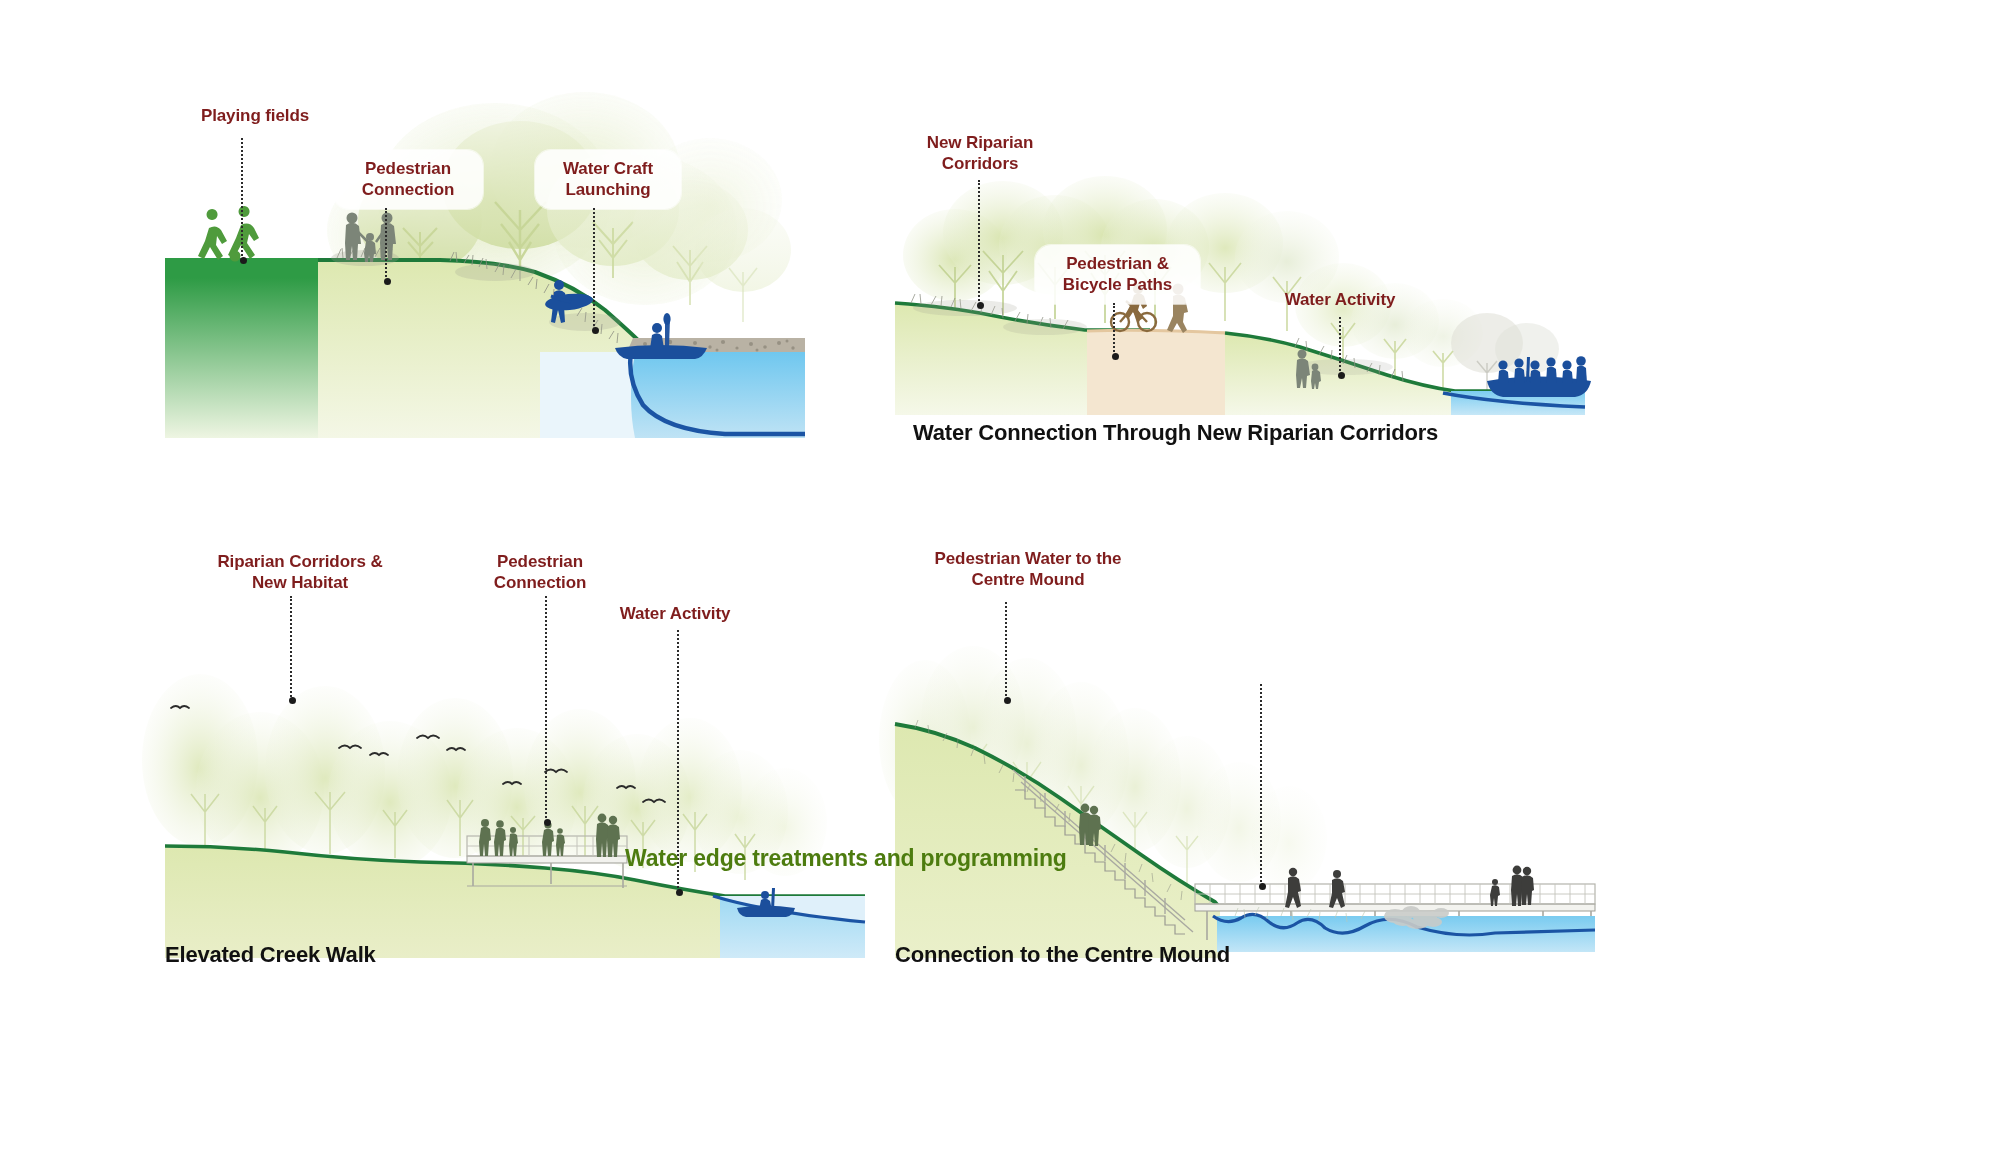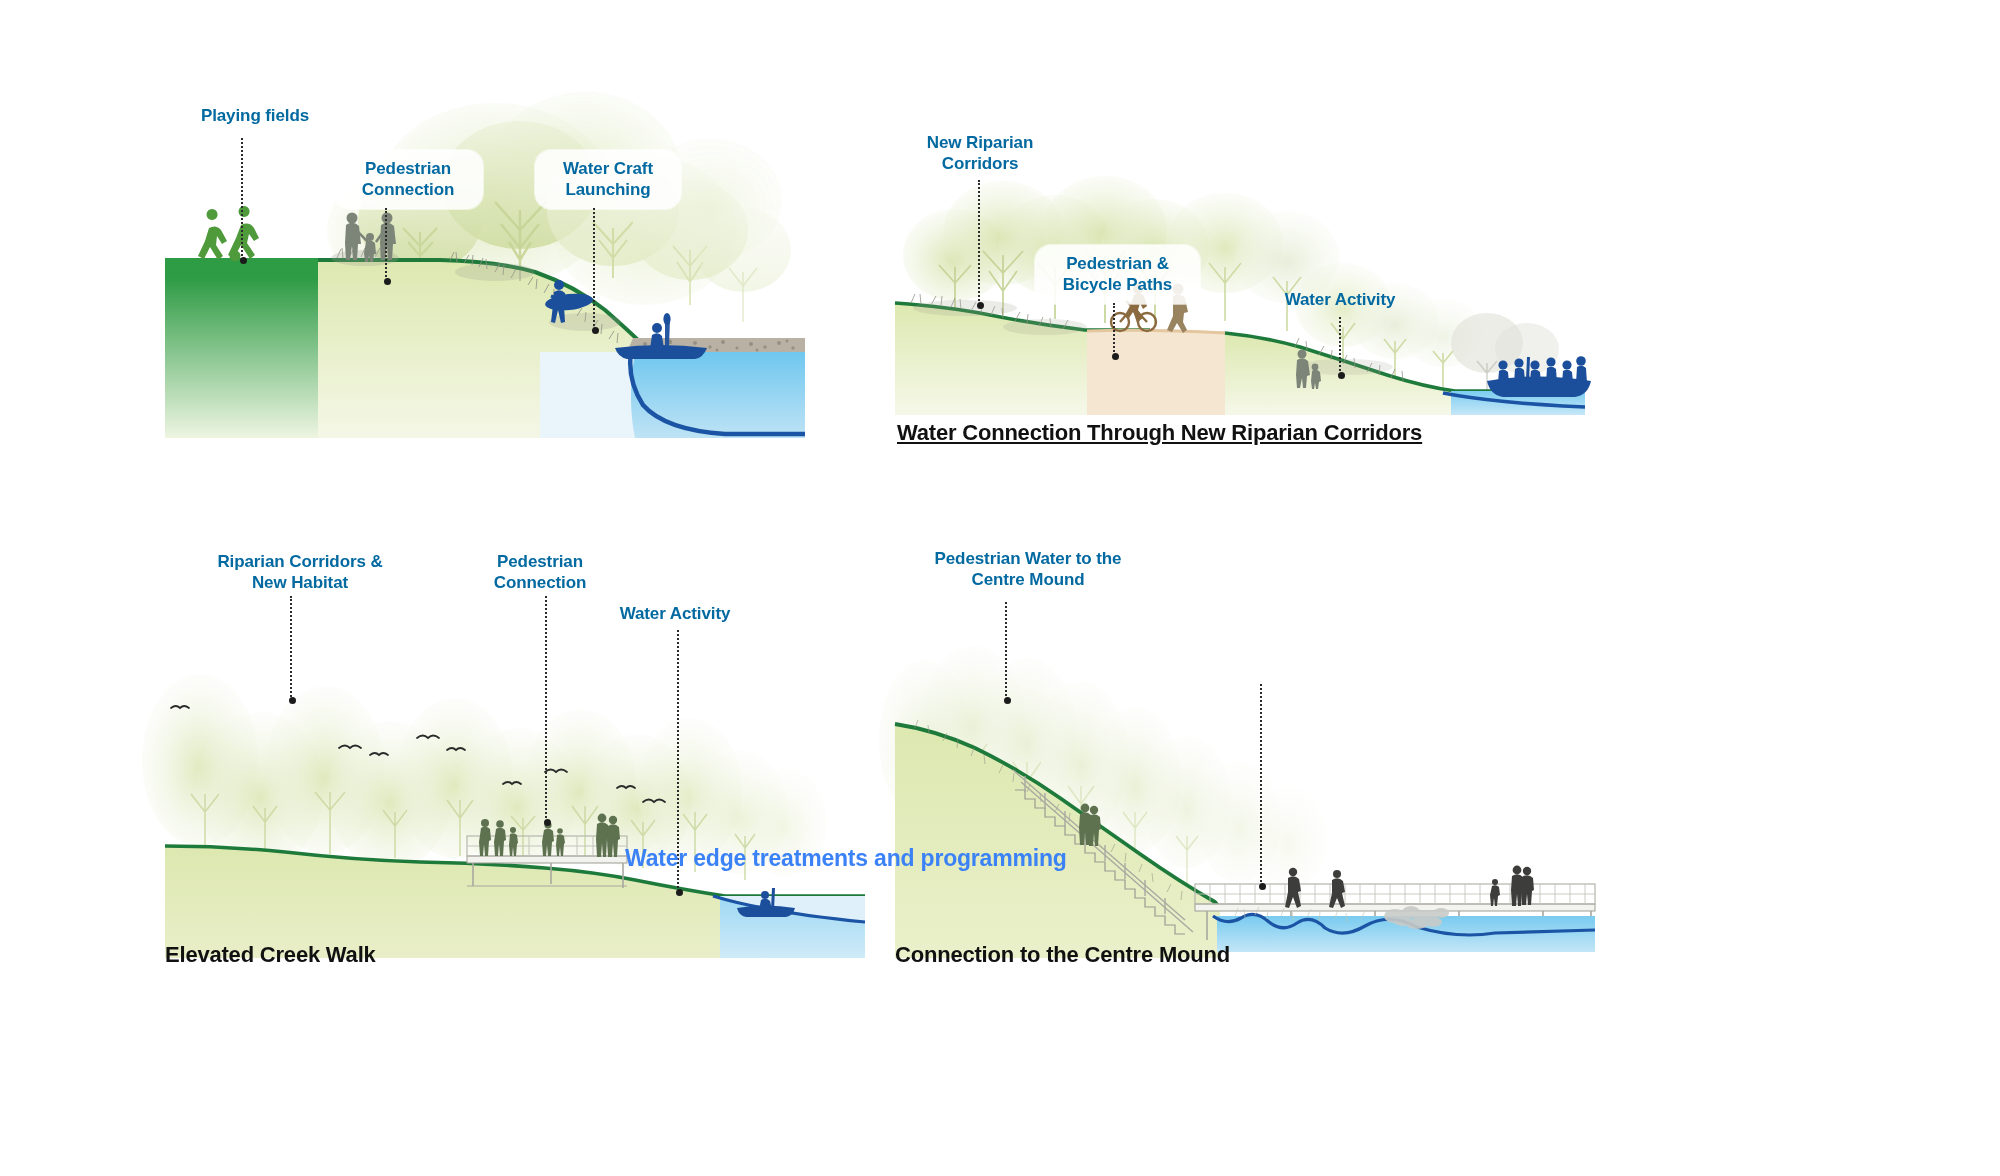--- a/index.html
+++ b/index.html
@@ -19,21 +19,21 @@
     font-weight: 700;
     color: #111111;
     letter-spacing: -0.2px;
     white-space: nowrap;
   }
 
   .callout {
     position: absolute;
     font-size: 17px;
     font-weight: 700;
-    color: #0369a1;
+    color: #7f1d1d;
     line-height: 1.22;
     letter-spacing: -0.1px;
     text-align: center;
     white-space: pre-line;
   }
   .callout.boxed {
     background: rgba(255,255,255,0.88);
     border-radius: 16px;
     padding: 9px 18px;
     box-shadow: 0 0 0 1px rgba(255,255,255,0.6);
@@ -51,21 +51,21 @@
     bottom: -4px;
     width: 7px; height: 7px;
     border-radius: 50%;
     background: #1b1b1b;
   }
 
   .caption-main {
     position: absolute;
     font-size: 23px;
     font-weight: 700;
-    color: #3b82f6;
+    color: #4d7c0f;
     letter-spacing: -0.2px;
     white-space: nowrap;
   }
 
   svg { display:block; }
 </style>
 </head>
 <body>
 
 <div id="root">
@@ -377,21 +377,21 @@
 Corridors</div>
   <div class="leader" style="left:83px; top:55px; height:125px;"></div>
 
   <div class="callout boxed" style="left:140px; top:120px; width:165px;">Pedestrian &amp;
 Bicycle Paths</div>
   <div class="leader" style="left:218px; top:178px; height:53px;"></div>
 
   <div class="callout" style="left:365px; top:165px; width:160px;">Water Activity</div>
   <div class="leader" style="left:444px; top:192px; height:58px;"></div>
 
-  <div class="panel-title" style="left:2px; top:295px;text-decoration:underline;">Water Connection Through New Riparian Corridors</div>
+  <div class="panel-title" style="left:18px; top:295px;">Water Connection Through New Riparian Corridors</div>
 </div>
 
 <div class="panel" style="left:165px; top:640px; width:700px; height:380px;">
 
   <svg class="panel-art" width="700" height="340" viewBox="0 0 700 340">
     <defs>
       <linearGradient id="p3-ground" x1="0" y1="0" x2="0" y2="1">
         <stop offset="0%" stop-color="#dde8b0"></stop>
         <stop offset="100%" stop-color="#e9eec8"></stop>
       </linearGradient>

